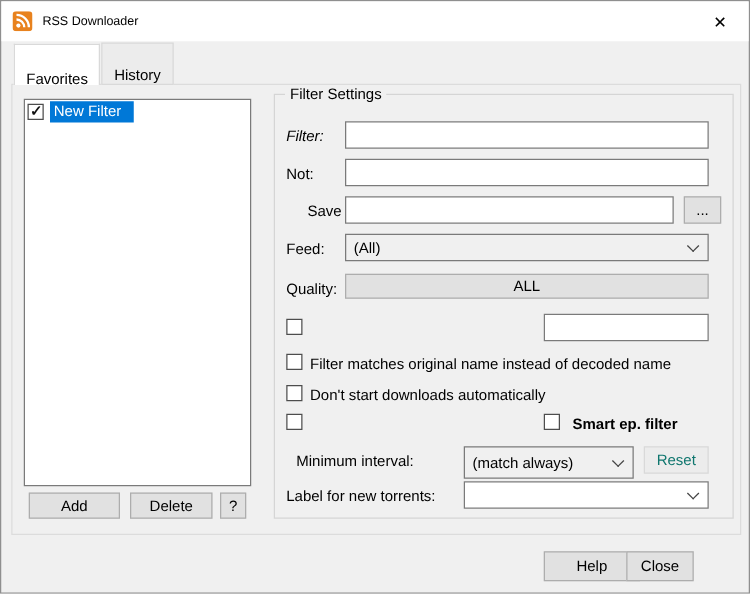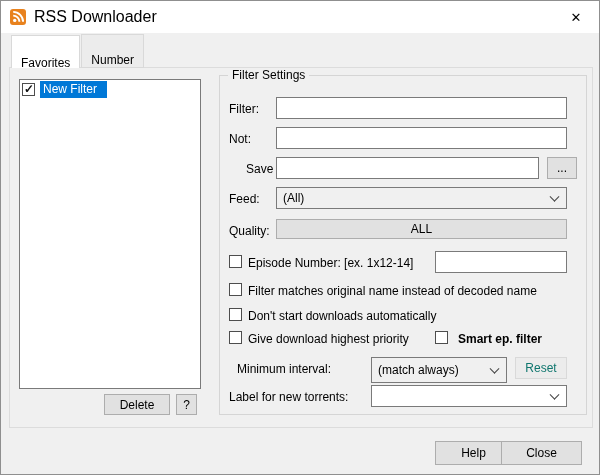--- a/index.html
+++ b/index.html
@@ -4,21 +4,21 @@
 <style>
   * { margin:0; padding:0; box-sizing:border-box; }
   html,body { background:#ffffff; }
   body { font-family:"Liberation Sans", sans-serif; font-size:12px; color:#000; }
 
   .dialog { position:relative; width:600px; height:475px; background:#f0f0f0; border:1px solid #8f8f8f; overflow:hidden; }
 
   
   .titlebar { position:absolute; left:0; top:0; right:0; height:32px; background:#ffffff; display:flex; align-items:center; padding-left:9px; }
   .appicon { width:16px; height:16px; margin-right:8px; display:inline-flex; }
-  .wtitle { font-size:16px; }
+  .wtitle { font-size:10px; }
   .closebtn { position:absolute; right:0; top:0; width:46px; height:32px; display:flex; align-items:center; justify-content:center; font-size:13px; color:#000; cursor:default; }
 
   
   .tabs { position:absolute; left:10px; top:42px; height:25px; display:flex; align-items:flex-end; z-index:3; }
   .tab { height:21px; line-height:19px; padding:16px 9px; background:#ececec; border:1px solid #d9d9d9; margin-right:1px; }
   .tab.active { height:25px; line-height:23px; background:#ffffff; border-bottom:none; }
 
   .tabpage { position:absolute; left:8px; top:66px; width:584px; height:361px; border:1px solid #dcdcdc; background:#f0f0f0; }
 
   
@@ -58,80 +58,79 @@
         <path d="M3.2 6.6 A 6.2 6.2 0 0 1 9.4 12.8" stroke="#fff" stroke-width="1.9" fill="none"></path>
         <path d="M3.2 2.9 A 9.9 9.9 0 0 1 13.1 12.8" stroke="#fff" stroke-width="1.9" fill="none"></path>
       </svg>
     </span>
     <span class="wtitle">RSS Downloader</span>
     <span class="closebtn">✕</span>
   </div>
 
   <div class="tabs">
     <div class="tab active">Favorites</div>
-    <div class="tab">Number</div>
+    <div class="tab">History</div>
   </div>
   <div class="tabpage"></div>
 
   <div class="listbox">
     <div class="list-item">
       <span class="cb checked"></span>
       <span class="item-label selected">New Filter</span>
     </div>
   </div>
+  <button class="btn" style="left:22px; top:393px; width:73px; height:21px;">Add</button>
   <button class="btn" style="left:103px; top:393px; width:66px; height:21px;">Delete</button>
   <button class="btn" style="left:175px; top:393px; width:21px; height:21px;">?</button>
 
   <div class="group">
     <span class="legend">Filter Settings</span>
   </div>
 
-  <span class="lbl" style="left:228px; top:101px;">Filter:</span>
+  <span class="lbl" style="left:228px; top:101px;font-style:italic;">Filter:</span>
   <input class="txt" style="left: 275px; top: 96px; width: 291px; height: 22px;" value="">
 
   <span class="lbl" style="left:228px; top:131px;">Not:</span>
   <input class="txt" style="left: 275px; top: 126px; width: 291px; height: 22px;" value="">
 
   <span class="lbl" style="left:228px; top:161px;margin-left:17px;">Save in:</span>
   <input class="txt" style="left: 275px; top: 156px; width: 263px; height: 22px;" value="">
   <button class="btn" style="left:546px; top:156px; width:30px; height:22px;">...</button>
 
   <span class="lbl" style="left:228px; top:191px;">Feed:</span>
   <div class="combo" style="left:275px; top:186px; width:291px; height:22px;">
     <span>(All)</span>
     <span class="chev"></span>
   </div>
 
   <span class="lbl" style="left:228px; top:223px;">Quality:</span>
   <button class="btn" style="left:275px; top:218px; width:291px; height:20px;">ALL</button>
 
   <span class="cb abs" style="left:228px; top:254px;"></span>
-  <span class="lbl" style="left:247px; top:255px;">Episode Number: [ex. 1x12-14]</span>
   <input class="txt" style="left: 434px; top: 250px; width: 132px; height: 22px;" value="">
 
   <span class="cb abs" style="left:228px; top:282px;"></span>
   <span class="lbl" style="left:247px; top:283px;">Filter matches original name instead of decoded name</span>
 
   <span class="cb abs" style="left:228px; top:307px;"></span>
   <span class="lbl" style="left:247px; top:308px;">Don't start downloads automatically</span>
 
   <span class="cb abs" style="left:228px; top:330px;"></span>
-  <span class="lbl" style="left:247px; top:331px;">Give download highest priority</span>
   <span class="cb abs" style="left:434px; top:330px;"></span>
   <span class="lbl" style="left:457px; top:331px;font-weight:bold;">Smart ep. filter</span>
 
   <span class="lbl" style="left:236px; top:361px;text-align:right;">Minimum interval:</span>
   <div class="combo" style="left:370px; top:356px; width:136px; height:26px;">
     <span>(match always)</span>
     <span class="chev"></span>
   </div>
   <button class="btn disabled" style="left:514px; top:356px; width:52px; height:22px;">Reset</button>
 
   <span class="lbl" style="left:228px; top:389px;">Label for new torrents:</span>
   <div class="combo white" style="left:370px; top:384px; width:196px; height:22px;">
     <span></span>
     <span class="chev"></span>
   </div>
 
   <button class="btn footer-btn" style="left:410px; top:440px; width:77px;margin-left:24px;">Help</button>
-  <button class="btn footer-btn" style="left:500px; top:440px; width:81px;">Close</button>
+  <button class="btn footer-btn" style="left:500px; top:440px; width:54px;">Close</button>
 
 </div>
 
 </body></html>

